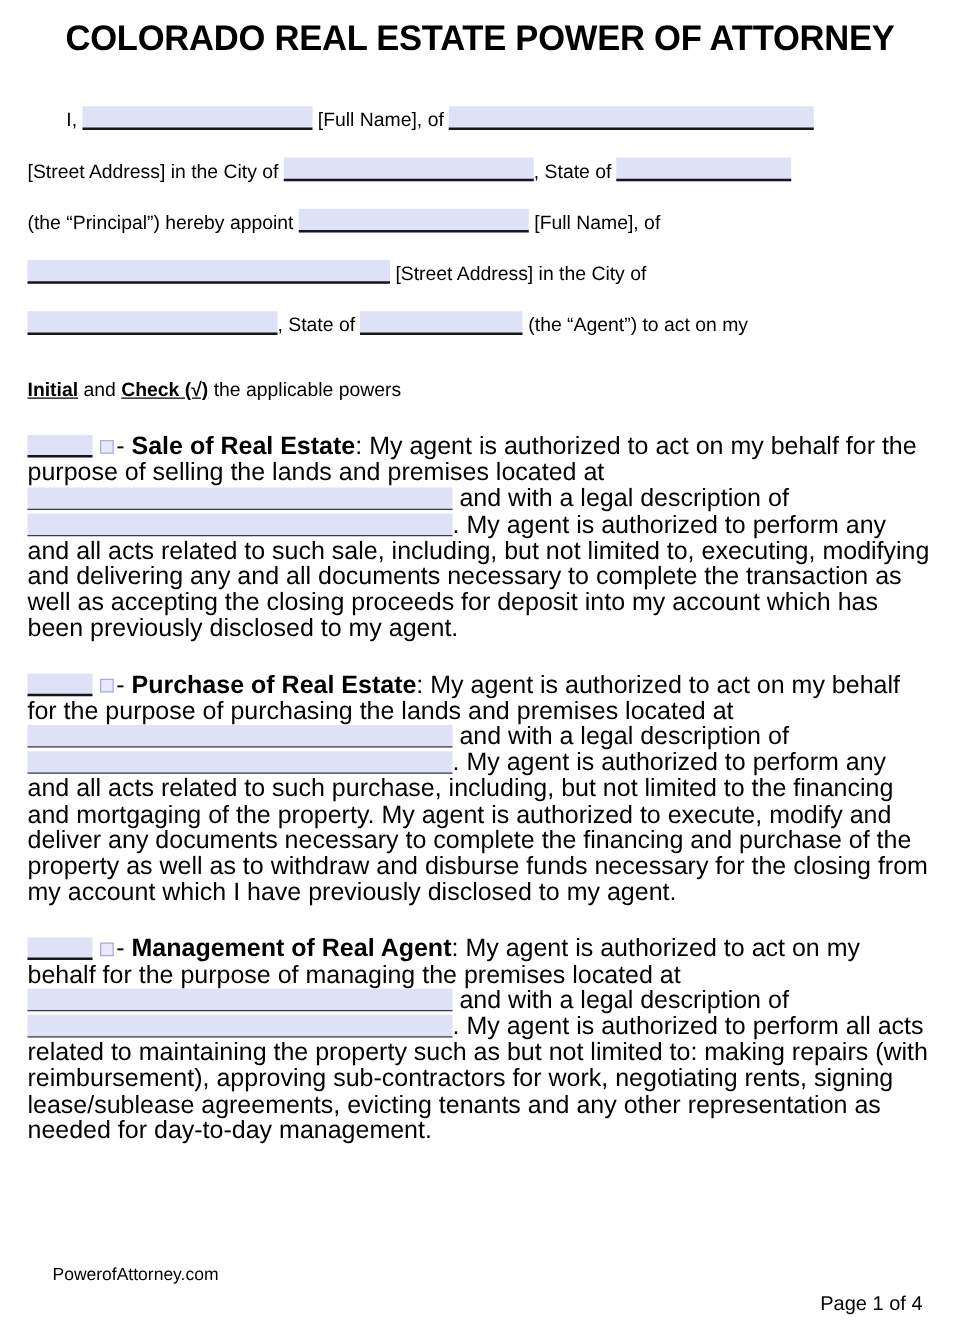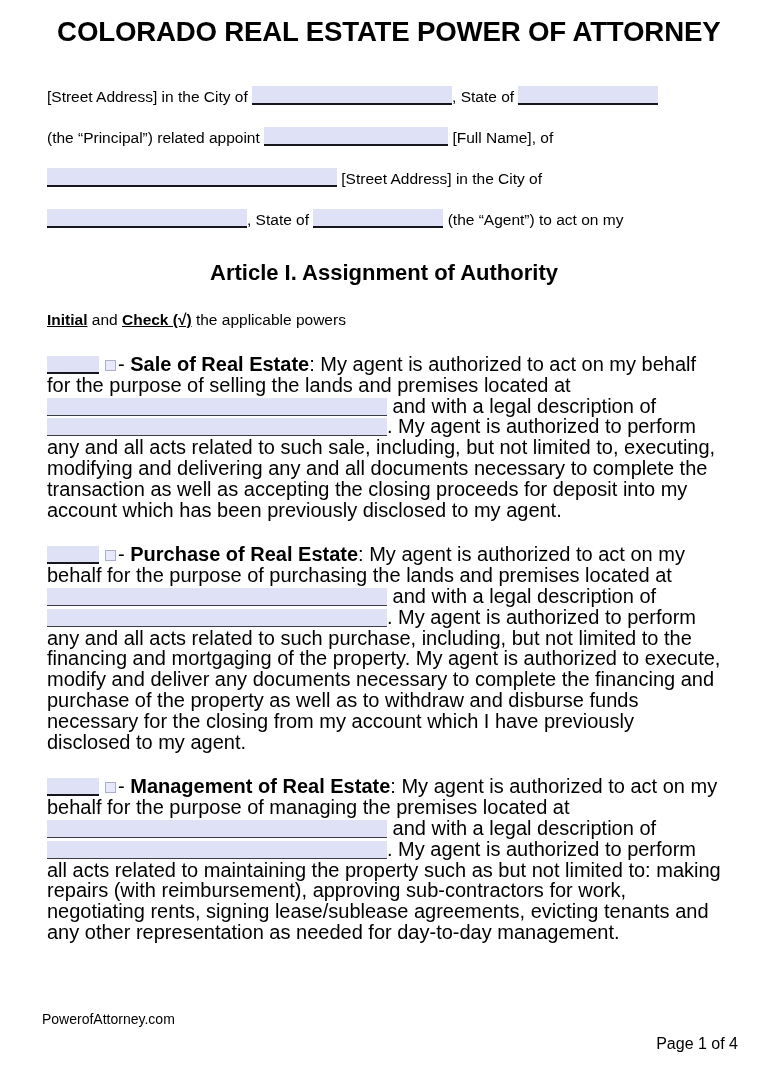--- a/index.html
+++ b/index.html
@@ -14,21 +14,21 @@
     font-family: "Liberation Sans", sans-serif;
     color: #000000;
     overflow: hidden;
   }
   .page {
     position: relative;
     width: 768px;
     height: 1069px;
     background: #ffffff;
     box-sizing: border-box;
-    padding: 0 47px;
+    padding: 0 22px;
   }
 
   
   .doc-title {
     text-align: center;
     font-size: 28.5px;
     font-weight: bold;
     letter-spacing: -0.2px;
     margin: 0;
     padding-top: 14px;
@@ -162,48 +162,53 @@
 </style>
 </head>
 <body>
 
 <div class="page">
 
   <h1 class="doc-title">COLORADO REAL ESTATE POWER OF ATTORNEY</h1>
 
   <div class="intro">
 
+    <div class="intro-line indent-first">
+      <span>I,</span>
+      <span class="field f-name1"></span>
+      <span>[Full Name], of</span>
+      <span class="field f-addr1"></span>
+    </div>
 
     <div class="intro-line">
       <span>[Street Address] in the City of</span>
       <span class="field f-city1"></span><span>, State of</span>
       <span class="field f-state1"></span>
     </div>
 
     <div class="intro-line">
-      <span>(the “Principal”) related appoint</span>
+      <span>(the “Principal”) hereby appoint</span>
       <span class="field f-name2"></span>
       <span>[Full Name], of</span>
     </div>
 
     <div class="intro-line">
       <span class="field f-addr2"></span>
       <span>[Street Address] in the City of</span>
     </div>
 
     <div class="intro-line">
       <span class="field f-city2"></span><span>, State of</span>
       <span class="field f-state2"></span>
       <span>(the “Agent”) to act on my</span>
     </div>
 
 
   </div>
 
-  <h2 class="article-heading">Article I.  Assignment of Authority</h2>
 
   <div class="initial-line">
     <span class="bu">Initial</span><span> and </span><span class="bu">Check (√)</span><span> the applicable powers</span>
   </div>
 
   <div class="clause">
     <p>
       <span class="initial-blank"></span><span class="checkbox"></span><span>- </span><span class="clause-title">Sale of Real Estate</span><span>:</span><span> My agent is authorized to act on my behalf for the purpose of selling the lands and premises located at</span>
       <br>
       <span class="f-premises"></span>
@@ -219,21 +224,21 @@
       <br>
       <span class="f-premises"></span>
       <span>and with a legal description of</span>
       <br>
       <span class="f-legal"></span><span>.  My agent is authorized to perform any and all acts related to such purchase, including, but not limited to the financing and mortgaging of the property. My agent is authorized to execute, modify and deliver any documents necessary to complete the financing and purchase of the property as well as to withdraw and disburse funds necessary for the closing from my account which I have previously disclosed to my agent.</span>
     </p>
   </div>
 
   <div class="clause">
     <p>
-      <span class="initial-blank"></span><span class="checkbox"></span><span>- </span><span class="clause-title">Management of Real Estate</span><span>:</span><span> My agent is authorized to act on my behalf for the purpose of managing the premises located at</span>
+      <span class="initial-blank"></span><span class="checkbox"></span><span>- </span><span class="clause-title">Management of Real Agent</span><span>:</span><span> My agent is authorized to act on my behalf for the purpose of managing the premises located at</span>
       <br>
       <span class="f-premises"></span>
       <span>and with a legal description of</span>
       <br>
       <span class="f-legal"></span><span>. My agent is authorized to perform all acts related to maintaining the property such as but not limited to: making repairs (with reimbursement), approving sub-contractors for work, negotiating rents, signing lease/sublease agreements, evicting tenants and any other representation as needed for day-to-day management.</span>
     </p>
   </div>
 
   <div class="footer">
     <div class="footer-brand">PowerofAttorney.com</div>

